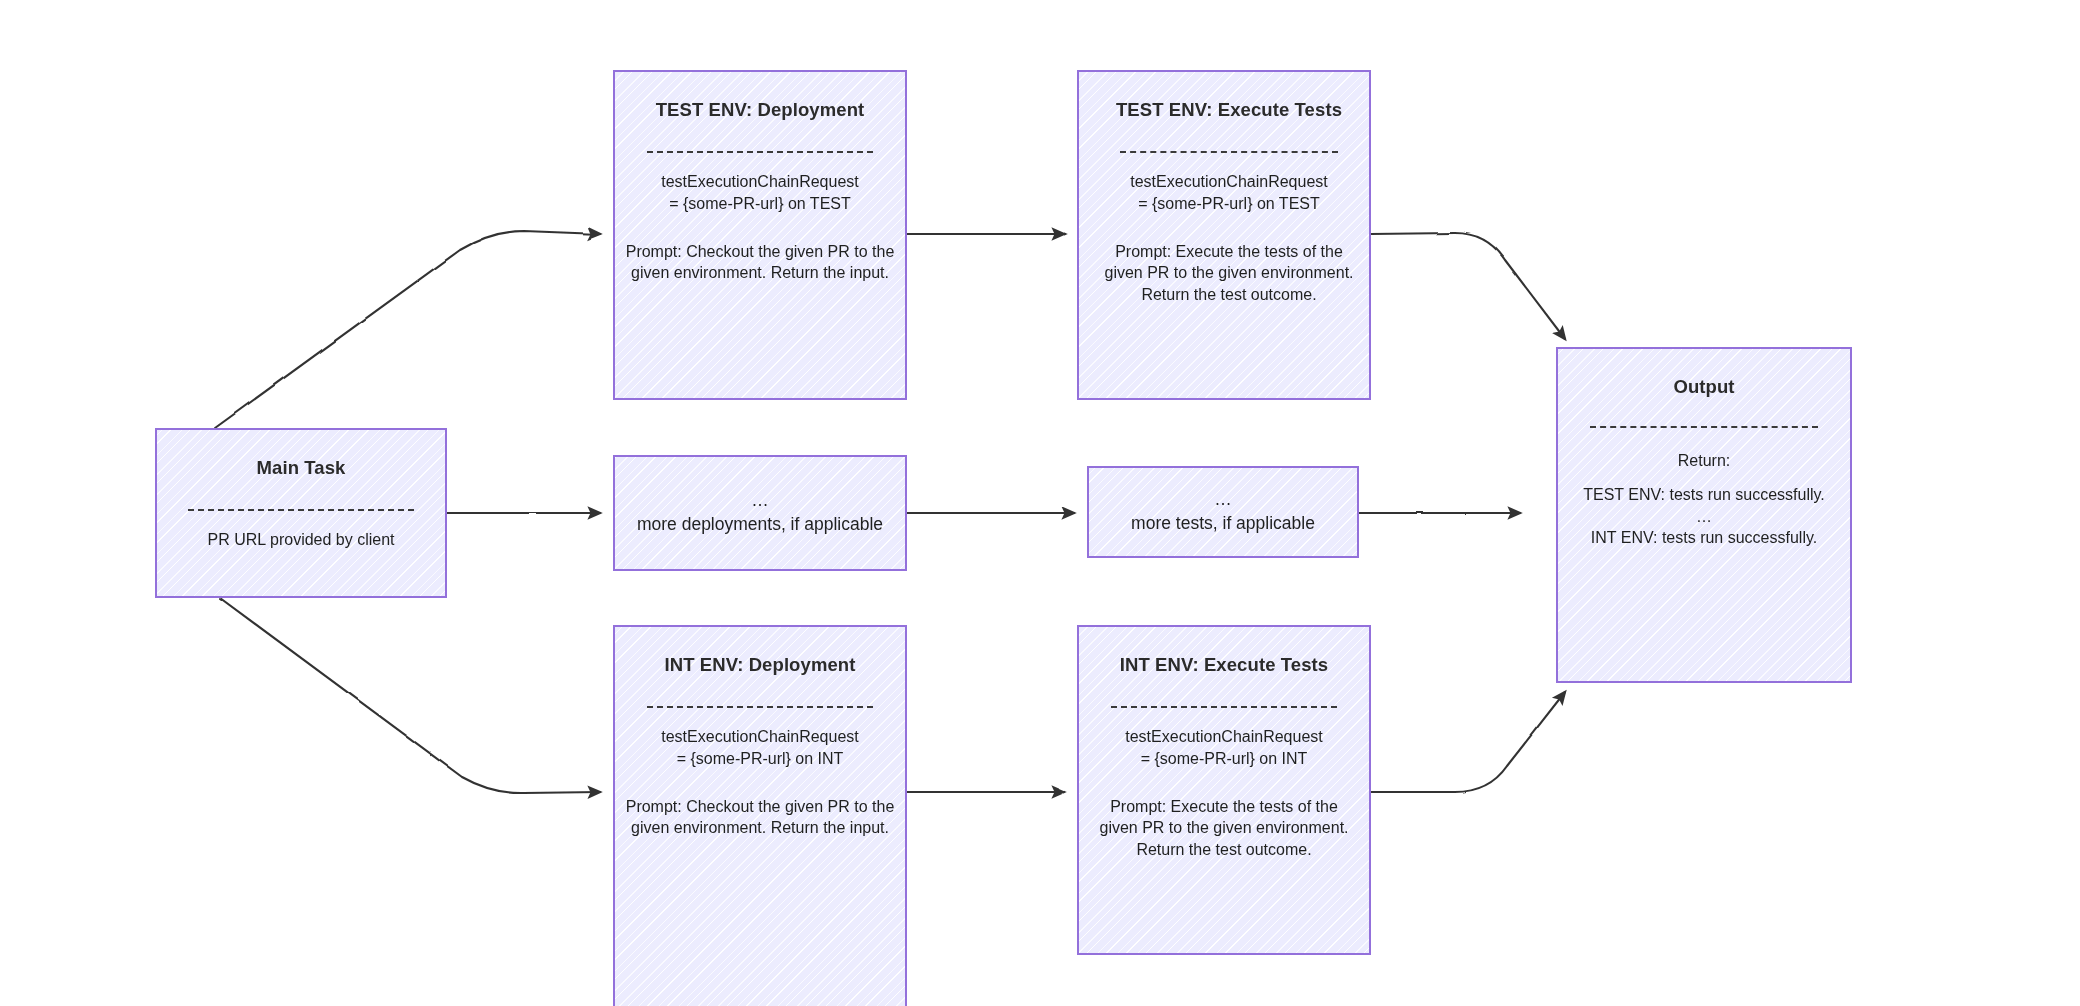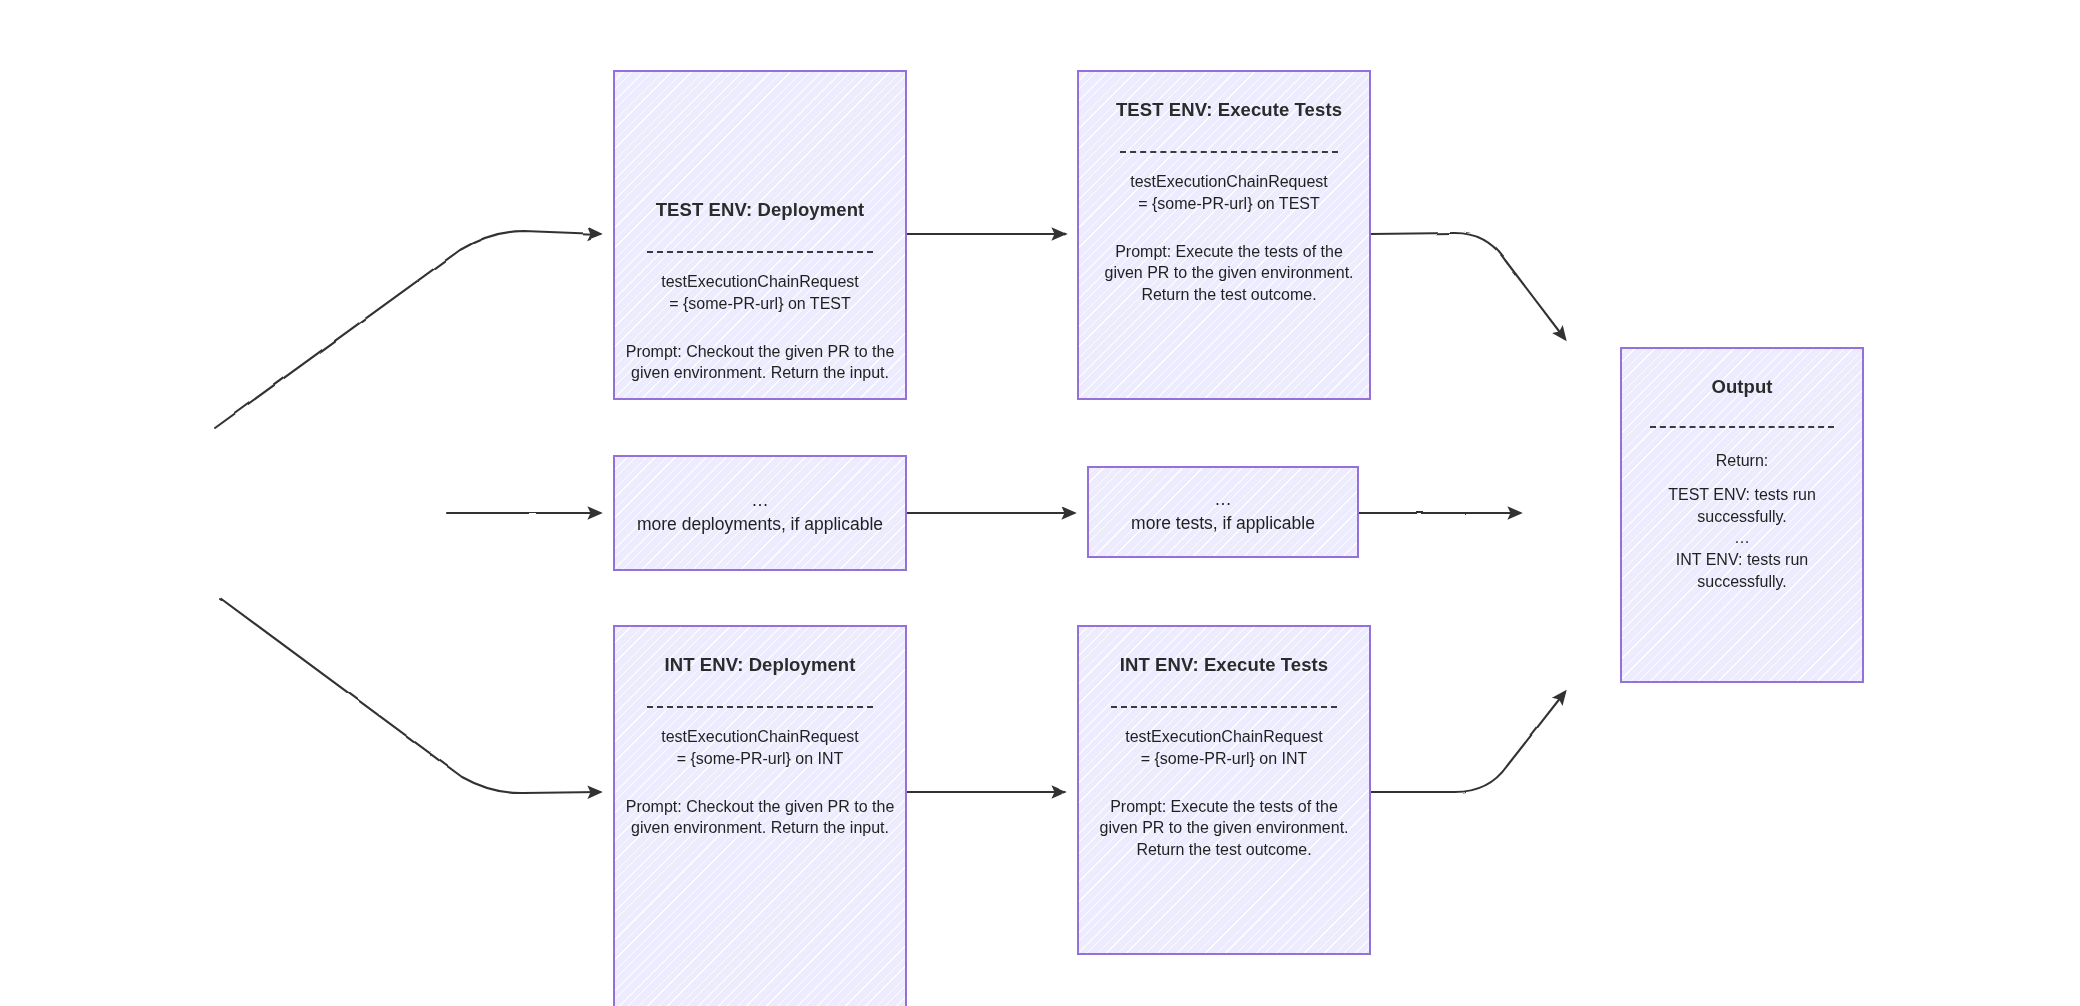--- a/index.html
+++ b/index.html
@@ -89,27 +89,27 @@
     padding: 10px;
   }
 
   .node-simple .node-body {
     margin-top: 0;
     font-size: 17.5px;
   }
 
   
   .n-main       { left: 155px;  top: 428px; width: 292px;  height: 170px; }
-  .n-test-dep   { left: 613px;  top: 70px;  width: 294px;  height: 330px; justify-content: flex-end; }
+  .n-test-dep   { left: 613px;  top: 70px;  width: 294px;  height: 330px; }
   .n-test-exec  { left: 1077px; top: 70px;  width: 294px;  height: 330px; padding-left: 20px; }
   .n-mid-dep    { left: 613px;  top: 455px; width: 294px;  height: 116px; }
   .n-mid-test   { left: 1087px; top: 466px; width: 272px;  height: 92px;  }
   .n-int-dep    { left: 613px;  top: 625px; width: 294px;  height: 388px; }
   .n-int-exec   { left: 1077px; top: 625px; width: 294px;  height: 330px; }
-  .n-output     { left: 1620px; top: 347px; width: 244px;  height: 336px; }
+  .n-output     { left: 1556px; top: 347px; width: 296px;  height: 336px; }
 
   .n-output .node-sep { margin: 28px 0 22px 0; }
   .n-output .node-body.return-line { margin-top: 0; }
   .n-output .node-body.result-line { margin-top: 12px; }
 </style>
 </head>
 <body>
 
 <div id="canvas">
 
@@ -139,20 +139,25 @@
       <path d="M 907 792 L 1064 792" marker-end="url(#arrow)"></path>
 
       <path d="M 1371 234 L 1455 233 Q 1487 233 1505 260 L 1565 339" marker-end="url(#arrow)"></path>
 
       <path d="M 1359 513 L 1520 513" marker-end="url(#arrow)"></path>
 
       <path d="M 1371 792 L 1455 792 Q 1489 792 1507 766 L 1565 692" marker-end="url(#arrow)"></path>
     </g>
   </svg>
 
+  <div class="node n-main">
+    <div class="node-title">Main Task</div>
+    <div class="node-sep"></div>
+    <div class="node-body">PR URL provided by client</div>
+  </div>
 
   <div class="node n-test-dep">
     <div class="node-title">TEST ENV: Deployment</div>
     <div class="node-sep"></div>
     <div class="node-body">testExecutionChainRequest
 = {some-PR-url} on TEST</div>
     <div class="node-body">Prompt: Checkout the given PR to the given environment. Return the input.</div>
   </div>
 
   <div class="node n-test-exec">

